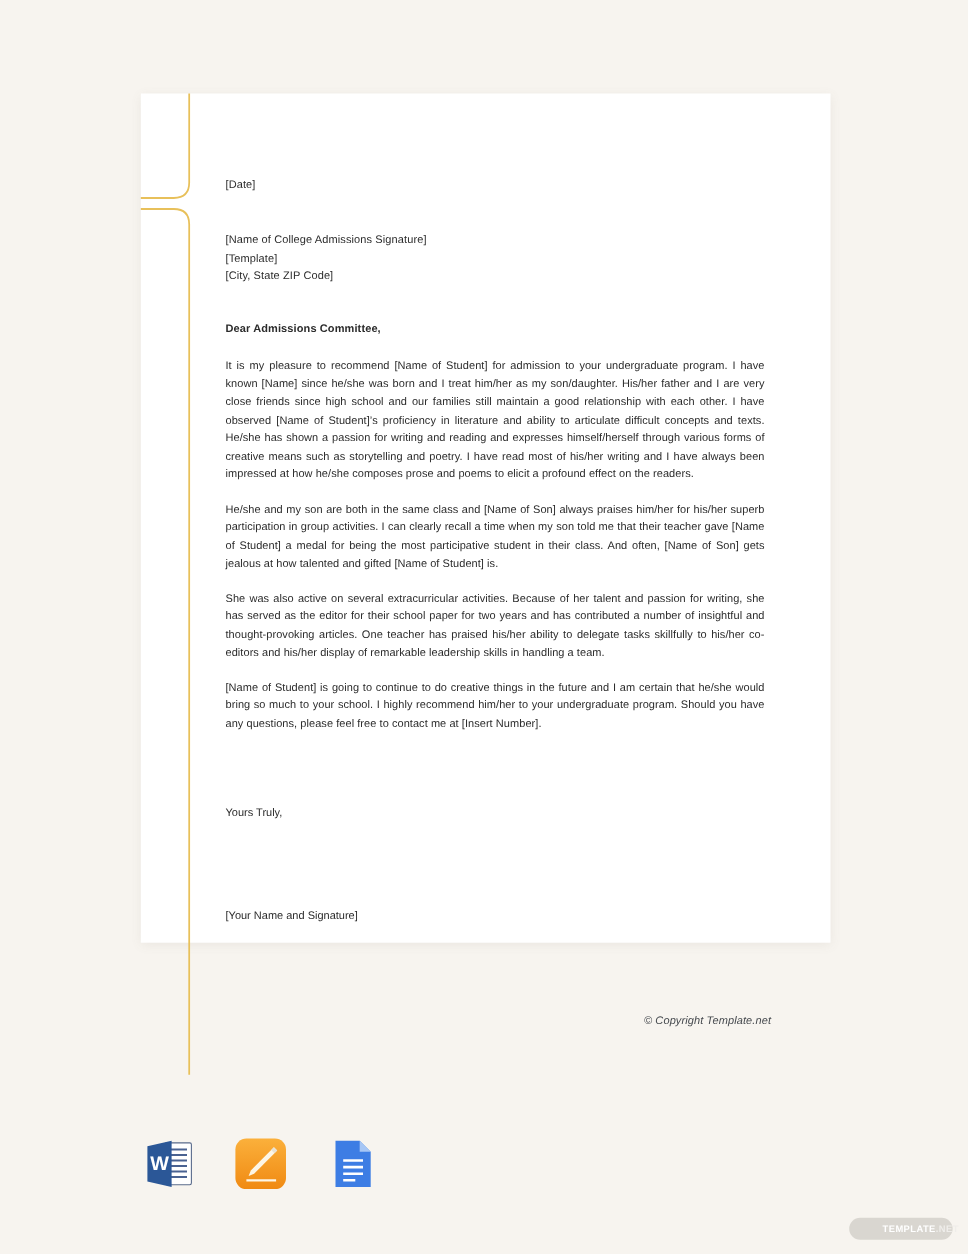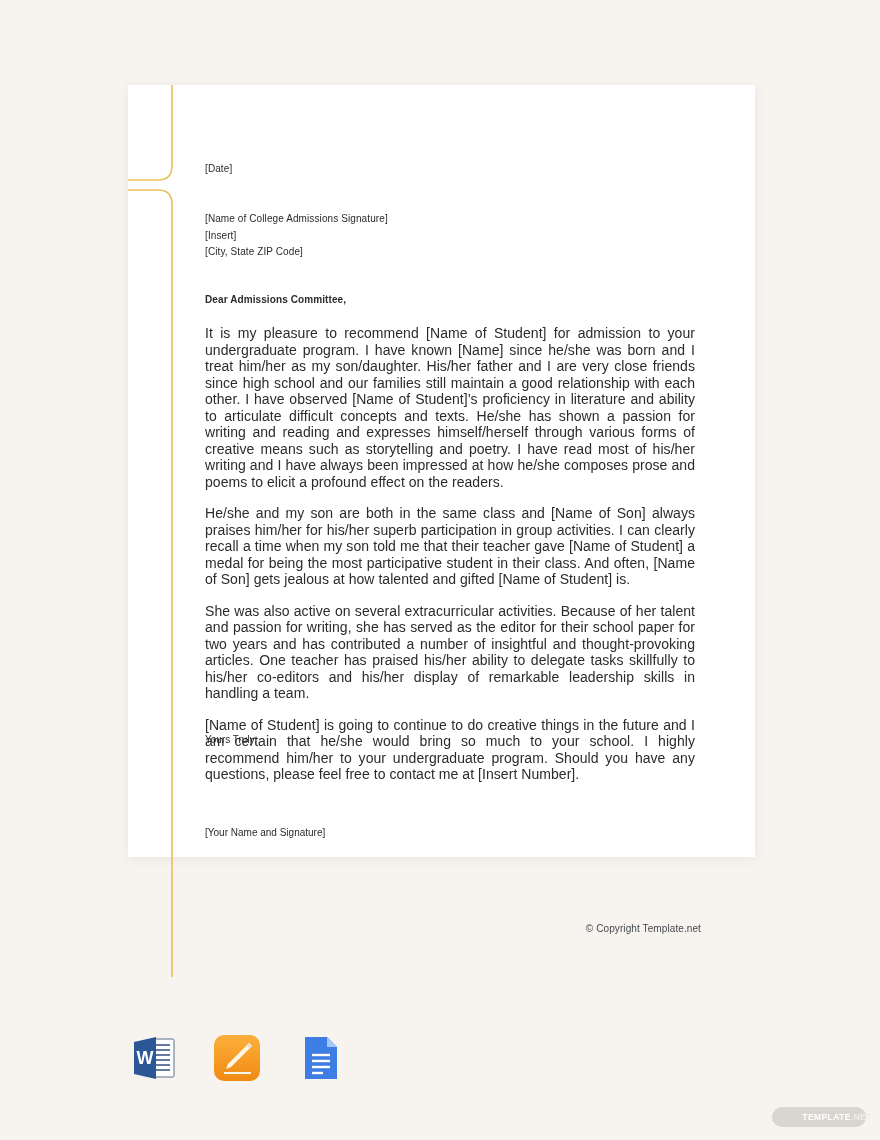--- a/index.html
+++ b/index.html
@@ -70,21 +70,21 @@
     letter-spacing: 0.1px;
     font-weight: bold;
   }
   .body-blocks {
     position: absolute;
     left: 0;
     top: 240px;
     width: 490px;
   }
   .para {
-    font-size: 14px;
+    font-size: 10px;
     line-height: 16.5px;
     text-align: justify;
     margin: 0 0 15px 0;
     letter-spacing: 0.05px;
     color: #2b2b2b;
   }
   .closing {
     position: absolute;
     left: 0;
     top: 648px;
@@ -98,20 +98,21 @@
     font-size: 10px;
     line-height: 14px;
   }
   .copyright {
     position: absolute;
     right: 0;
     top: 838px;
     font-size: 10px;
     color: #44484d;
     letter-spacing: 0.1px;
+    font-style: italic;
   }
 
   
   .format-icons {
     position: absolute;
     left: 128px;
     top: 1032px;
     display: flex;
     align-items: center;
     gap: 31px;
@@ -151,21 +152,21 @@
     <path d="M44 -10 L44 81 Q44 95 30 95 L-10 95" stroke="#e8c05a" stroke-width="1.6" fill="none" stroke-linecap="round"></path>
     <path d="M-10 105 L30 105 Q44 105 44 119 L44 902" stroke="#e8c05a" stroke-width="1.6" fill="none" stroke-linecap="round"></path>
   </svg>
 
   <div class="letter">
 
     <div class="date-line">[Date]</div>
 
     <div class="recipient">
       <div>[Name of College Admissions Signature]</div>
-      <div>[Insert]</div>
+      <div>[Template]</div>
       <div>[City, State ZIP Code]</div>
     </div>
 
     <div class="salutation">Dear Admissions Committee,</div>
 
     <div class="body-blocks">
       <p class="para">It is my pleasure to recommend [Name of Student] for admission to your undergraduate program. I have known [Name] since he/she was born and I treat him/her as my son/daughter. His/her father and I are very close friends since high school and our families still maintain a good relationship with each other. I have observed [Name of Student]’s proficiency in literature and ability to articulate difficult concepts and texts. He/she has shown a passion for writing and reading and expresses himself/herself through various forms of creative means such as storytelling and poetry. I have read most of his/her writing and I have always been impressed at how he/she composes prose and poems to elicit a profound effect on the readers.</p>
       <p class="para">He/she and my son are both in the same class and [Name of Son] always praises him/her for his/her superb participation in group activities. I can clearly recall a time when my son told me that their teacher gave [Name of Student] a medal for being the most participative student in their class. And often, [Name of Son] gets jealous at how talented and gifted [Name of Student] is.</p>
       <p class="para">She was also active on several extracurricular activities. Because of her talent and passion for writing, she has served as the editor for their school paper for two years and has contributed a number of insightful and thought-provoking articles. One teacher has praised his/her ability to delegate tasks skillfully to his/her co-editors and his/her display of remarkable leadership skills in handling a team.</p>
       <p class="para">[Name of Student] is going to continue to do creative things in the future and I am certain that he/she would bring so much to your school. I highly recommend him/her to your undergraduate program. Should you have any questions, please feel free to contact me at [Insert Number].</p>

